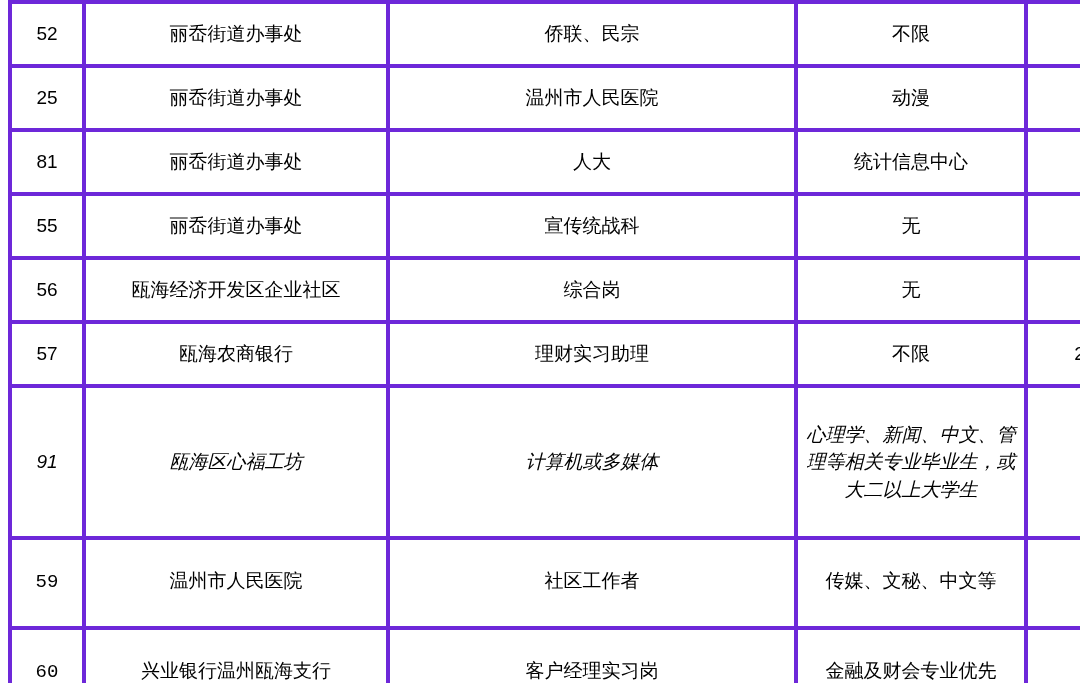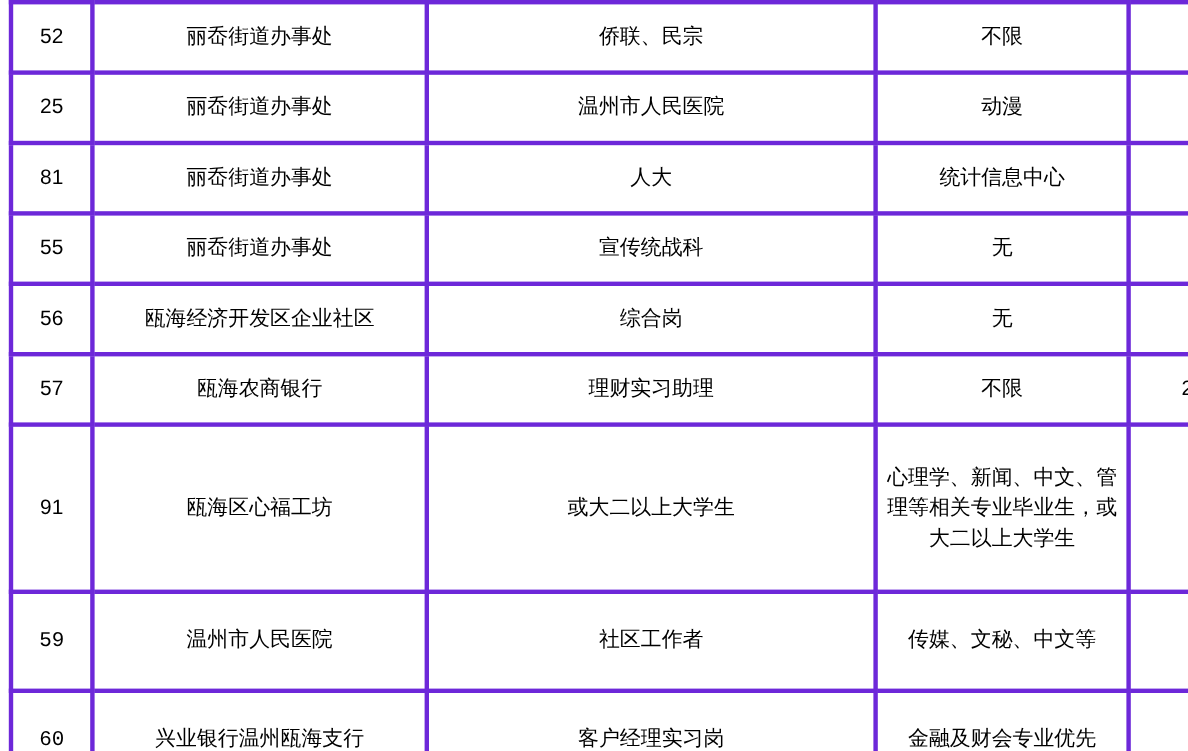--- a/index.html
+++ b/index.html
@@ -39,21 +39,21 @@
     word-break: break-all;
   }
   td.c-index { width: 58px; font-size: 19px; }
   td.c-org   { width: 288px; }
   td.c-post  { width: 392px; }
   td.c-major { width: 214px; }
   td.c-count { width: 112px; }
 
   tr.r-normal td { height: 52px; }
   tr.r-tall td   { height: 78px; font-family: Liberation Mono, monospace; }
-  tr.r-xtall td  { height: 140px; }
+  tr.r-xtall td  { height: 140px; font-style: italic; }
 </style>
 </head>
 <body>
 
 <div class="sheet">
   <table class="job-table">
     <tbody>
         <tr class="r-normal">
           <td class="c-index">52</td>
           <td class="c-org">丽岙街道办事处</td>
@@ -92,21 +92,21 @@
         <tr class="r-normal">
           <td class="c-index">57</td>
           <td class="c-org">瓯海农商银行</td>
           <td class="c-post">理财实习助理</td>
           <td class="c-major">不限</td>
           <td class="c-count">200</td>
         </tr>
         <tr class="r-xtall">
           <td class="c-index">91</td>
           <td class="c-org">瓯海区心福工坊</td>
-          <td class="c-post">或大二以上大学生</td>
+          <td class="c-post">计算机或多媒体</td>
           <td class="c-major">心理学、新闻、中文、管理等相关专业毕业生，或大二以上大学生</td>
           <td class="c-count">2</td>
         </tr>
         <tr class="r-tall">
           <td class="c-index">59</td>
           <td class="c-org">温州市人民医院</td>
           <td class="c-post">社区工作者</td>
           <td class="c-major">传媒、文秘、中文等</td>
           <td class="c-count">1</td>
         </tr>

